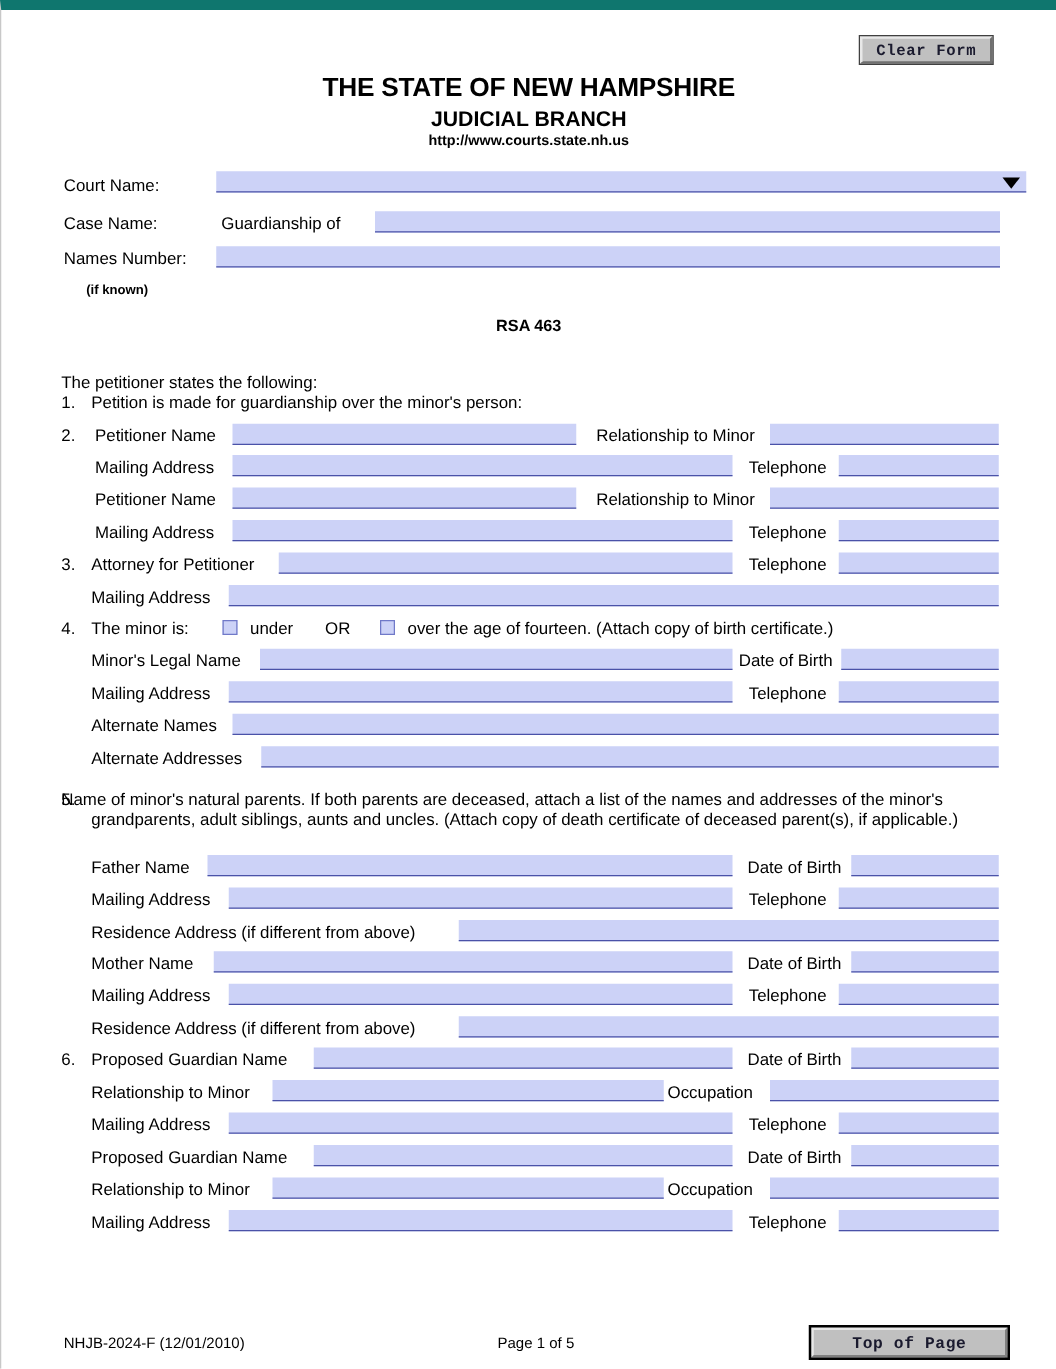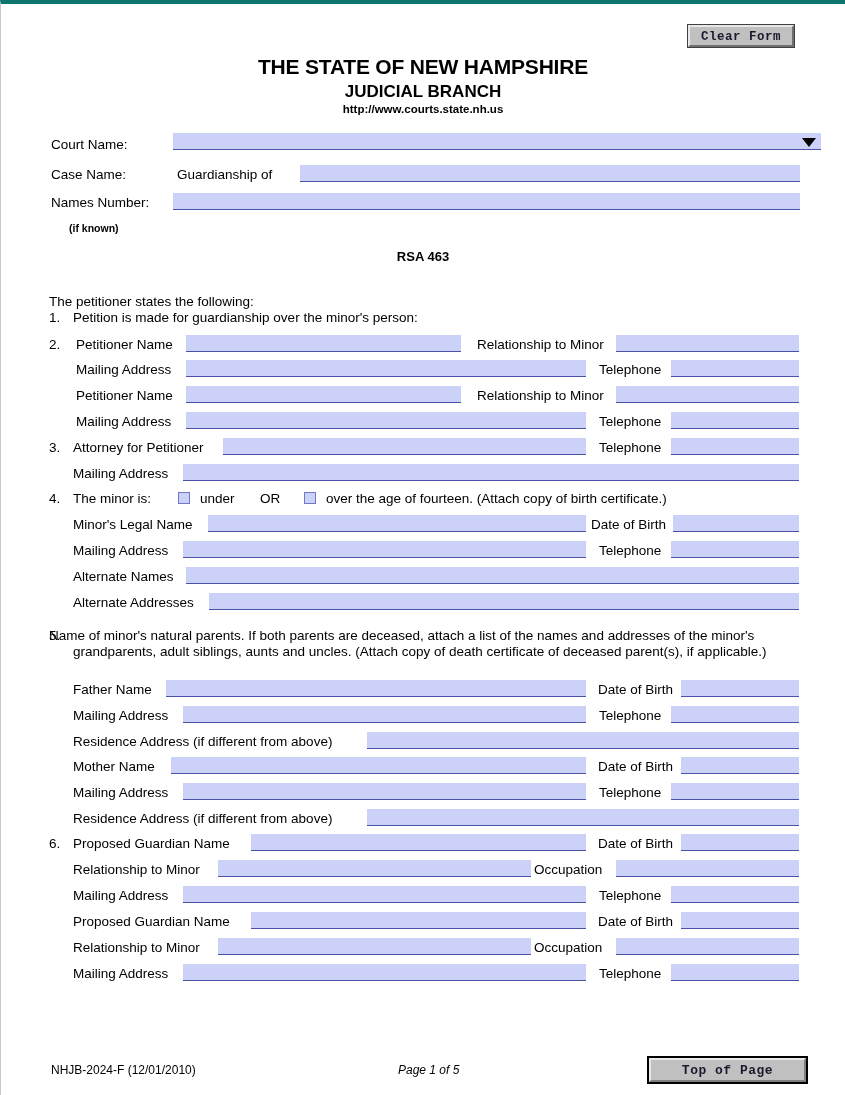--- a/index.html
+++ b/index.html
@@ -9,21 +9,21 @@
   }
   body {
     font-family: "Liberation Sans", sans-serif;
     color: #000000;
   }
   #page {
     position: relative;
     width: 845px;
     height: 1095px;
     background: #ffffff;
-    border-top: 4px solid #0f766e;
+    border-top: 8px solid #0f766e;
     border-left: 1px solid #c8c8c8;
     box-sizing: border-box;
     overflow: hidden;
   }
 
   
   .pdfbtn {
     position: absolute;
     font-family: "Liberation Mono", monospace;
     font-weight: bold;
@@ -269,16 +269,16 @@
   <div class="fld" style="left:217px; top:934px; width:313px;"></div>
   <div class="lbl" style="left:533px; top:936px;">Occupation</div>
   <div class="fld" style="left:615px; top:934px; width:183px;"></div>
 
   <div class="lbl" style="left:72px; top:962px;">Mailing Address</div>
   <div class="fld" style="left:182px; top:960px; width:403px;"></div>
   <div class="lbl" style="left:598px; top:962px;">Telephone</div>
   <div class="fld" style="left:670px; top:960px; width:128px;"></div>
 
   <div class="foot" style="left:50px; top:1059px;">NHJB-2024-F (12/01/2010)</div>
-  <div class="foot" style="left:397px; top:1059px;font-style:italic;">Page 1 of 5</div>
+  <div class="foot" style="left:397px; top:1059px;">Page 1 of 5</div>
   <div class="pdfbtn" id="top-of-page-button">Top of Page</div>
 
 </div>
 
 </body></html>

